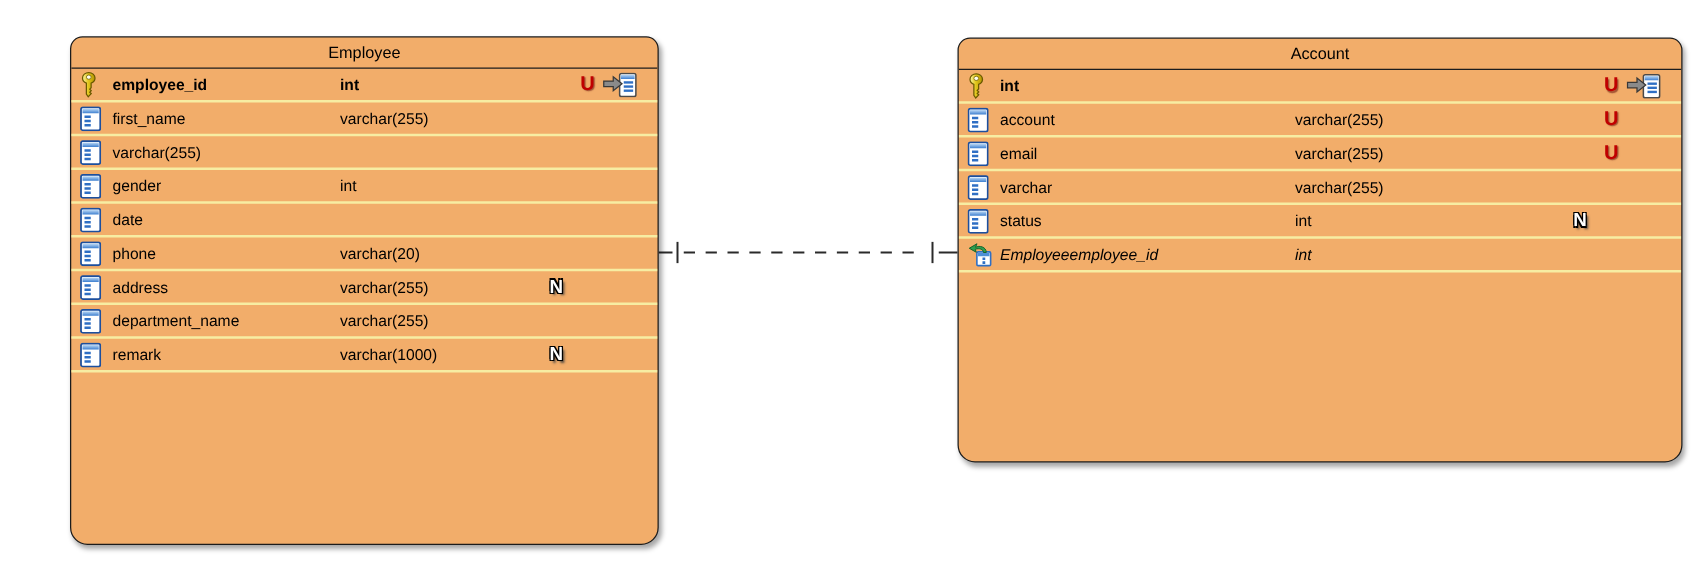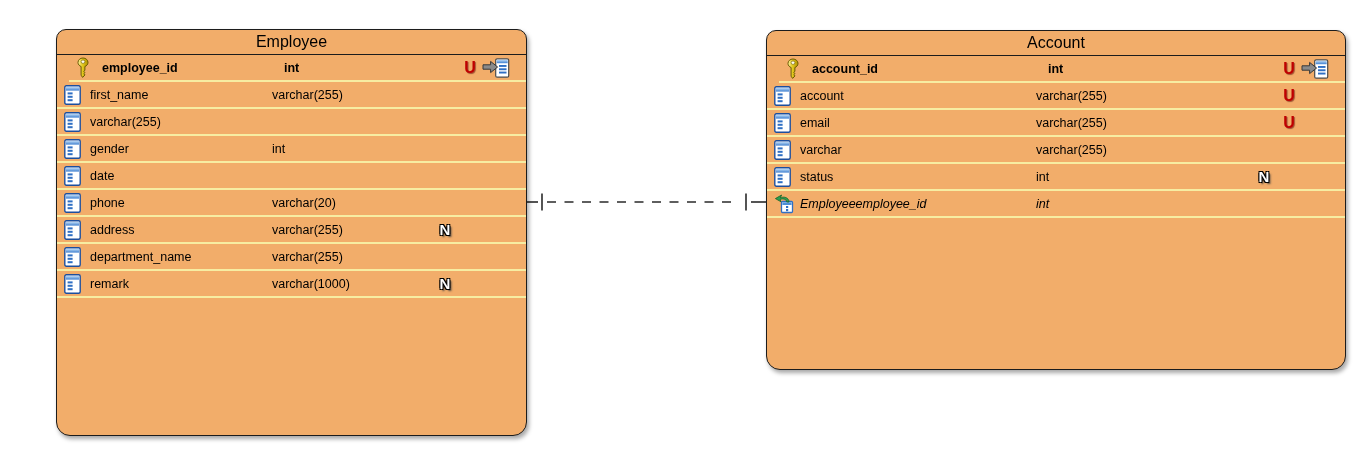--- a/index.html
+++ b/index.html
@@ -17,33 +17,33 @@
     background:#f2ad6a;
     border:1.5px solid #1c1c1c;
     border-radius:10px 10px 14px 14px;
     box-shadow:2px 3px 4px rgba(0,0,0,0.35);
     overflow:hidden;
     box-sizing:border-box;
   }
   .tbl-title{
     height:24px;line-height:24px;
     text-align:center;
-    font-size:16px;color:#000;
+    font-size:13px;color:#000;
     border-bottom:1.5px solid #1c1c1c;
   }
   .tbl-body{display:block;}
   .row{
     display:flex;align-items:center;
     height:27px;box-sizing:border-box;
     border-bottom:2.5px solid #f7eda2;
     padding-left:7px;
     font-size:12.5px;color:#000;
     white-space:nowrap;
   }
-  .row.bold{font-weight:bold;margin-left:12px;}
+  .row.bold{font-weight:bold;}
   .row.italic{font-style:italic;}
   .cicon{width:26px;display:flex;align-items:center;justify-content:flex-start;flex:0 0 auto;}
   .cname{width:var(--namew,182px);flex:0 0 auto;overflow:hidden;}
   .ctype{flex:0 0 auto;}
   .cbadges{margin-left:auto;display:flex;align-items:center;padding-right:16px;flex:0 0 auto;}
   .nbadge{
     width:26px;text-align:center;
     font-weight:bold;font-size:15px;line-height:1;
     color:#ffffff;
     text-shadow:-1px -1px 0 #000, 1px -1px 0 #000, -1px 1px 0 #000, 1px 1px 0 #000, 2px 2px 2px rgba(60,60,60,0.9);
@@ -315,21 +315,20 @@
                 <linearGradient id="kg" x1="0" y1="0" x2="1" y2="0">
                   <stop offset="0" stop-color="#f9f2a0"></stop>
                   <stop offset="0.45" stop-color="#e3c81e"></stop>
                   <stop offset="1" stop-color="#b09200"></stop>
                 </linearGradient>
               </defs>
               <path d="M7 1 C4.2 1 2 3 2 5.4 C2 7.3 3.3 8.9 5.1 9.5 L5.1 18.2 L6.6 20.4 L9 17.9 L7.8 16.7 L9 15.5 L7.8 14.3 L8.9 13.2 L8.9 9.5 C10.7 8.9 12 7.3 12 5.4 C12 3 9.8 1 7 1 Z" fill="url(#kg)" stroke="#6b5900" stroke-width="1"></path>
               <ellipse cx="7" cy="4.7" rx="1.9" ry="1.7" fill="#fffef2" stroke="#6b5900" stroke-width="0.6"></ellipse>
             </svg>
           </span>
-          <span class="cname">account_id</span>
           <span class="ctype">int</span>
           <span class="cbadges">
             <span class="nbadge"></span>
             <span class="ubadge">U</span>
             <span class="ricon">
               <svg width="28" height="20" viewBox="0 0 28 20">
                 <defs>
                   <linearGradient id="rg" x1="0" y1="0" x2="0" y2="1">
                     <stop offset="0" stop-color="#bcd9f5"></stop>
                     <stop offset="1" stop-color="#3d7fd0"></stop>

